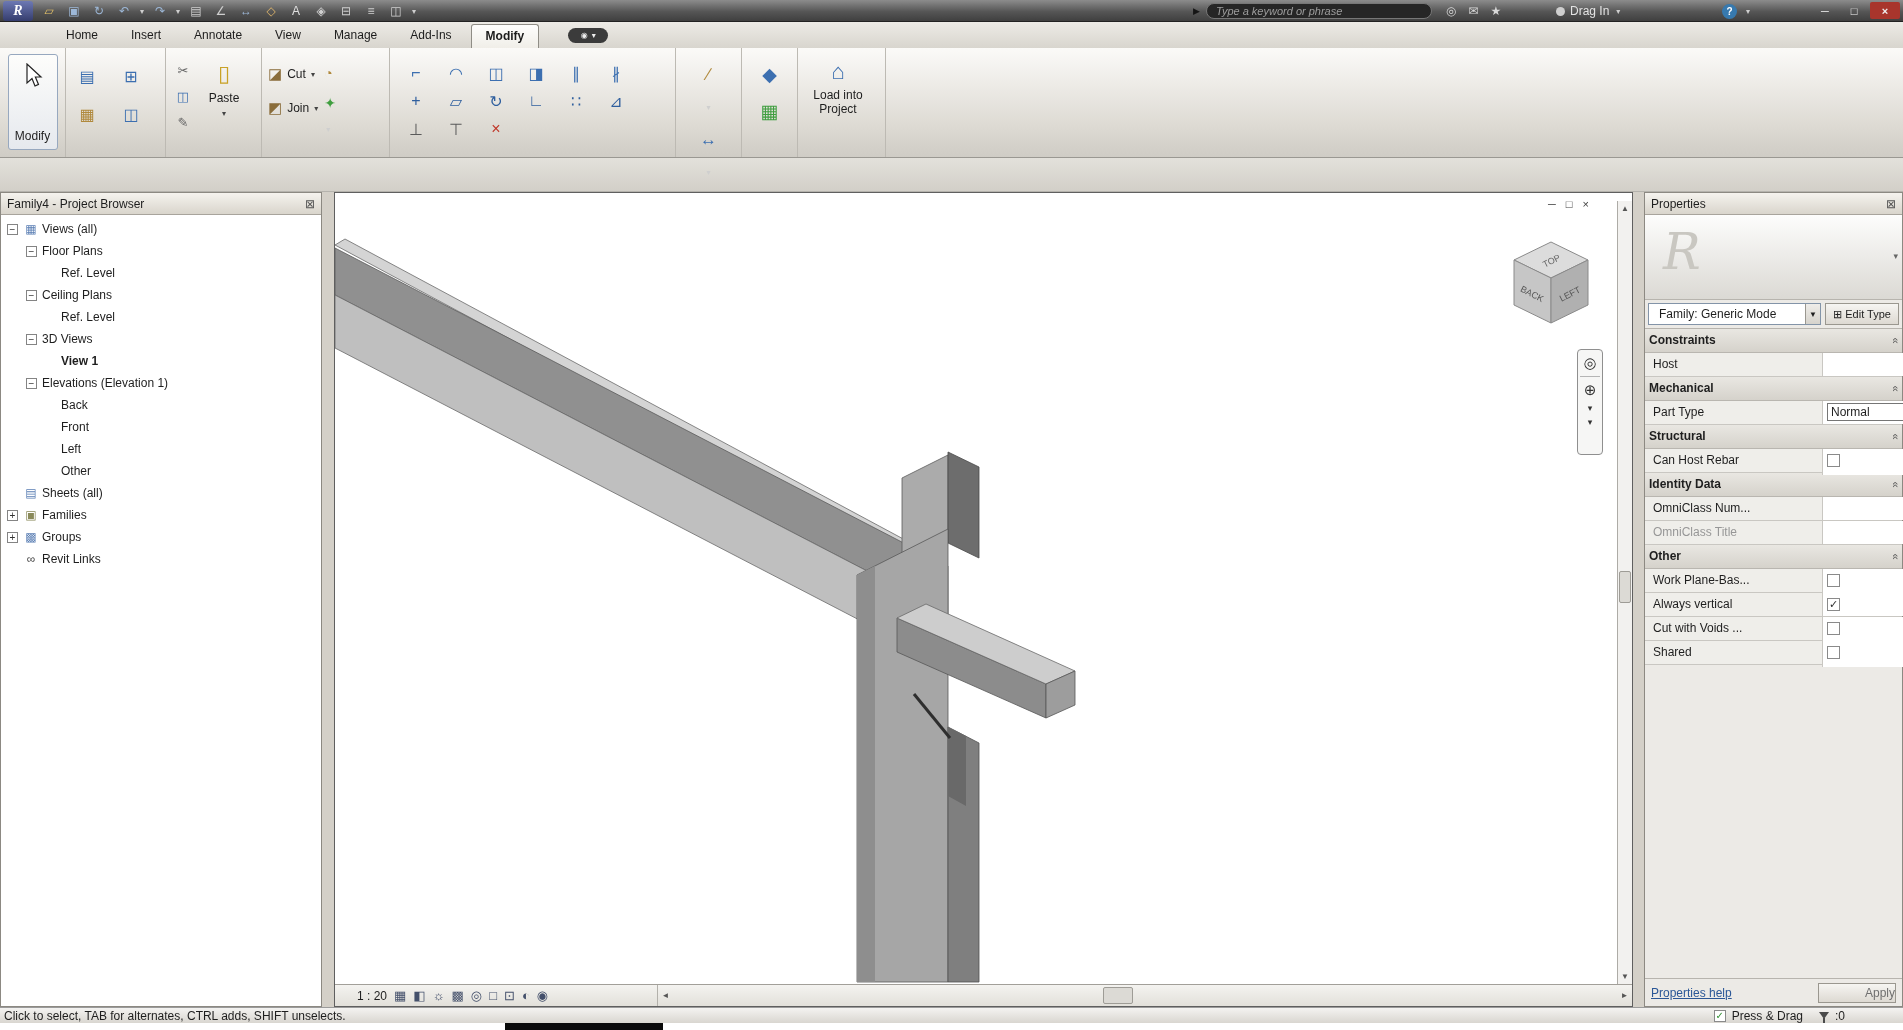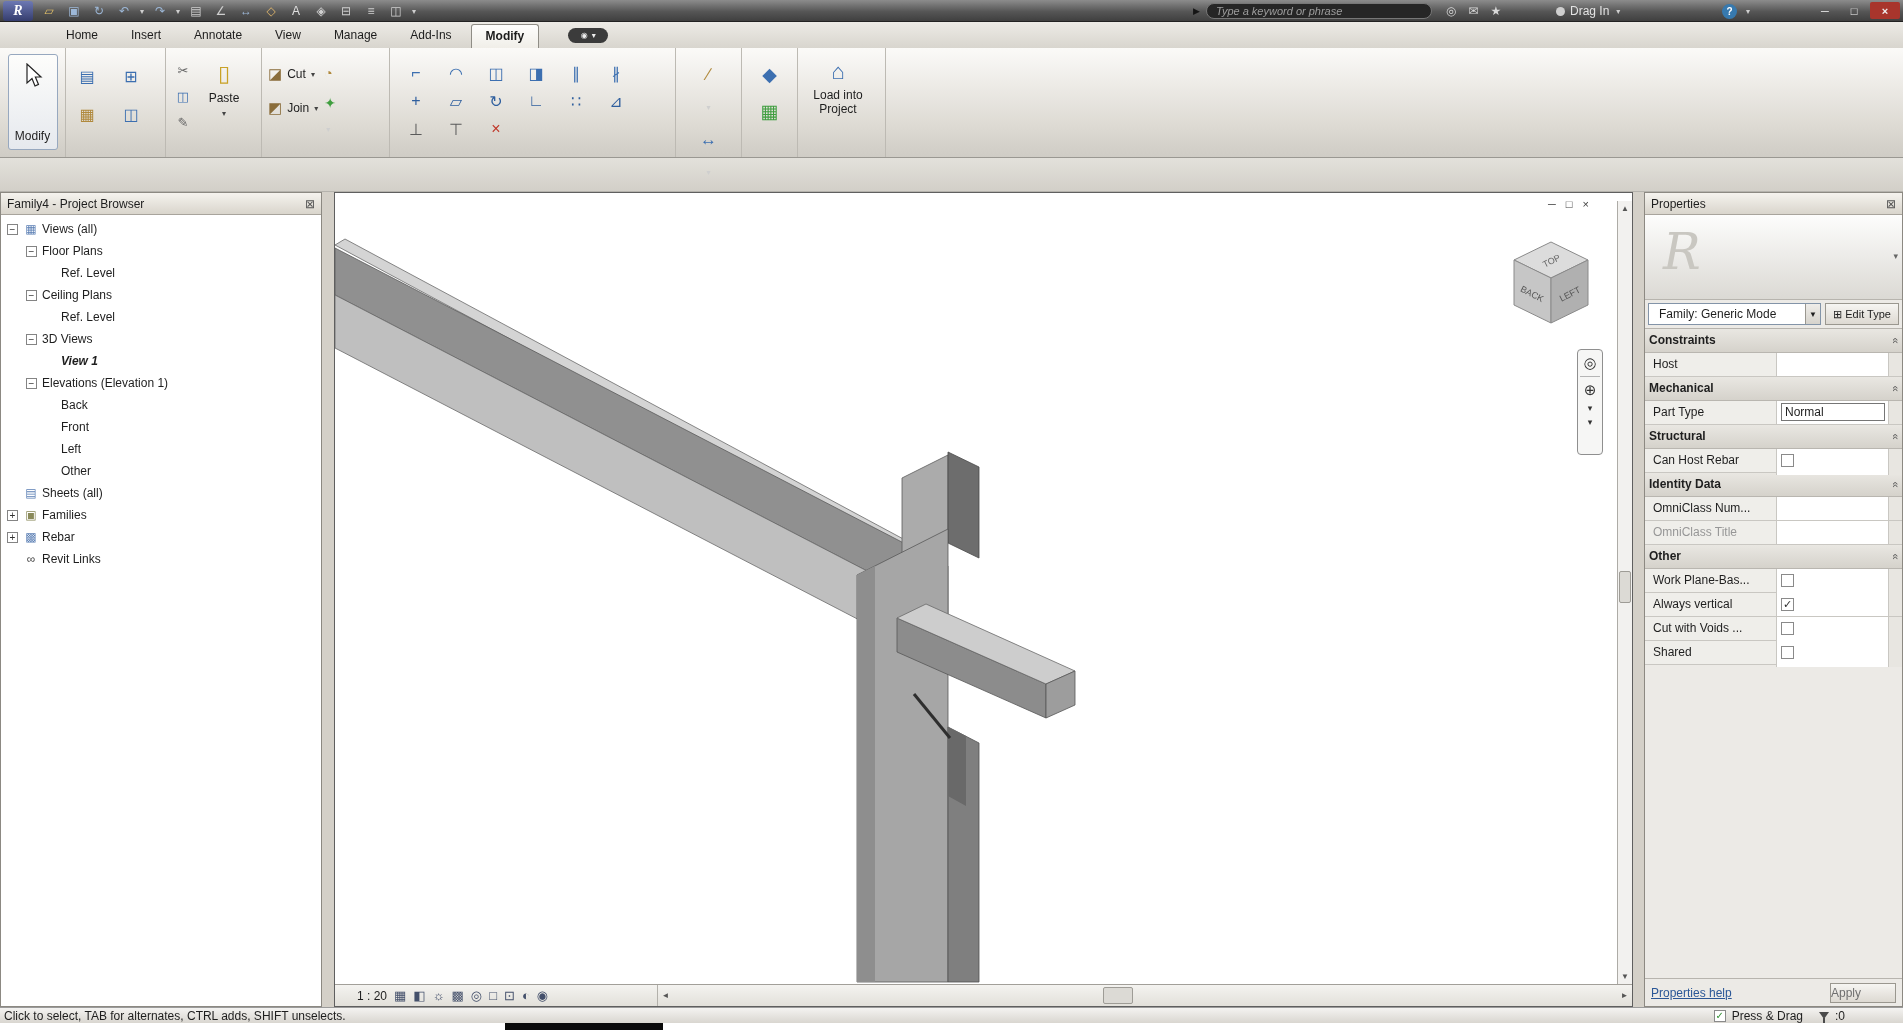--- a/index.html
+++ b/index.html
@@ -123,37 +123,37 @@
     font-size:50px; color:#c9c7c1; }
   .preview-caret { position:absolute; right:4px; top:36px; font-size:9px; color:#666; }
   .typerow { display:flex; align-items:center; height:29px; padding:0 3px; gap:4px; border-bottom:1px solid #b7b4ae; }
   .combo { flex:1; height:22px; border:1px solid #8394a8; background:#fff; display:flex; align-items:center; min-width:0; }
   .combo-text { flex:1; padding:0 10px; white-space:nowrap; overflow:hidden; text-overflow:clip; }
   .combo-caret { width:15px; height:100%; background:linear-gradient(#efede9,#d6d3cc); border-left:1px solid #9a978f;
     font-size:8px; display:flex; align-items:center; justify-content:center; }
   .edit-type { width:74px; height:22px; border:1px solid #9a978f; background:linear-gradient(#f6f5f2,#ddd9d2);
     display:flex; align-items:center; justify-content:center; gap:3px; font-size:11px; white-space:nowrap; }
   .prow { display:grid; grid-template-columns:131px 112px 1fr; height:24px; border-bottom:1px solid #c9c7c2;
-    background:#efeeea; line-height:23px; }
+    background:#efeeea; line-height:23px;gap:46px; }
   .prow.group { display:flex; background:linear-gradient(#e9e7e2,#d5d2cb); border-bottom:1px solid #b9b6b0;
     font-weight:bold; padding-left:4px; }
   .gr-chev { margin-left:auto; margin-right:4px; transform:rotate(90deg); font-weight:normal; color:#555; font-size:11px; }
   .pcell.plab { padding-left:8px; white-space:nowrap; overflow:hidden; }
   .pcell.plab.muted { color:#979797; }
   .pcell.pval { background:#fff; border-left:1px solid #c9c7c2; padding-left:4px; }
   .pcell.pend { background:#e8e6e1; border-left:1px solid #c9c7c2; }
   .pbox { display:inline-block; width:104px; height:18px; border:1px solid #767676; background:#fff;
     line-height:17px; padding-left:3px; margin-top:2px; }
   .pcheck { width:13px; height:13px; border:1px solid #8a8a8a; background:#fff; display:inline-block;
     margin-top:5px; line-height:11px; font-size:11px; text-align:center; color:#2c2c2c; }
   .props-footer { position:absolute; left:0; right:0; bottom:0; height:28px; display:flex; align-items:center;
     padding:0 6px; border-top:1px solid #b7b4ae; background:#eceae6; }
   .help-link { color:#2b5797; text-decoration:underline; }
-  .apply-btn { margin-left:auto; width:66px; height:20px; border:1px solid #9a978f;
-    background:linear-gradient(#f6f5f2,#ddd9d2); color:#6f6f6f; text-align:left; line-height:18px; }
+  .apply-btn { margin-left:auto; width:78px; height:20px; border:1px solid #9a978f;
+    background:linear-gradient(#f6f5f2,#ddd9d2); color:#6f6f6f; text-align:right; line-height:18px; }
 
   
   .statusbar { position:absolute; left:0; top:1007px; width:1903px; height:16px;
     background:linear-gradient(#f4f3f1,#d9d6d0); border-top:1px solid #9b9b9b; display:flex; align-items:center;
     padding:0 58px 0 4px; white-space:nowrap; }
   .sb-right { margin-left:auto; display:flex; align-items:center; gap:6px; }
   .sb-check { width:12px; height:12px; border:1px solid #8a8a8a; background:#fff; color:#2f8f2f; font-size:10px;
     line-height:10px; text-align:center; }
   .funnel { width:0; height:0; border-left:5px solid transparent; border-right:5px solid transparent;
     border-top:7px solid #4a4a4a; position:relative; margin-left:10px; }
@@ -344,21 +344,21 @@
         <span class="tree-label">Ceiling Plans</span>
       </div>
       <div class="tree-row" style="padding-left: 44px;">
         <span class="expander-spacer"></span>
         <span class="tree-label">Ref. Level</span>
       </div>
       <div class="tree-row" style="padding-left: 25px;">
         <span class="expander">−</span>
         <span class="tree-label">3D Views</span>
       </div>
-      <div class="tree-row" style="padding-left: 44px; font-style: italic;">
+      <div class="tree-row" style="padding-left: 44px;">
         <span class="expander-spacer"></span>
         <span class="tree-label bold">View 1</span>
       </div>
       <div class="tree-row" style="padding-left: 25px;">
         <span class="expander">−</span>
         <span class="tree-label">Elevations (Elevation 1)</span>
       </div>
       <div class="tree-row" style="padding-left: 44px;">
         <span class="expander-spacer"></span>
         <span class="tree-label">Back</span>
@@ -381,21 +381,21 @@
         <span class="tree-label">Sheets (all)</span>
       </div>
       <div class="tree-row" style="padding-left: 6px;">
         <span class="expander">+</span>
         <span class="tree-ico" style="color: rgb(138, 138, 90);">▣</span>
         <span class="tree-label">Families</span>
       </div>
       <div class="tree-row" style="padding-left: 6px;">
         <span class="expander">+</span>
         <span class="tree-ico" style="color: rgb(91, 127, 180);">▩</span>
-        <span class="tree-label">Rebar</span>
+        <span class="tree-label">Groups</span>
       </div>
       <div class="tree-row" style="padding-left: 6px;">
         <span class="expander-spacer"></span>
         <span class="tree-ico" style="color: rgb(74, 74, 74);">∞</span>
         <span class="tree-label">Revit Links</span>
       </div>
     </div>
 </div>
 
 <div class="viewport">

